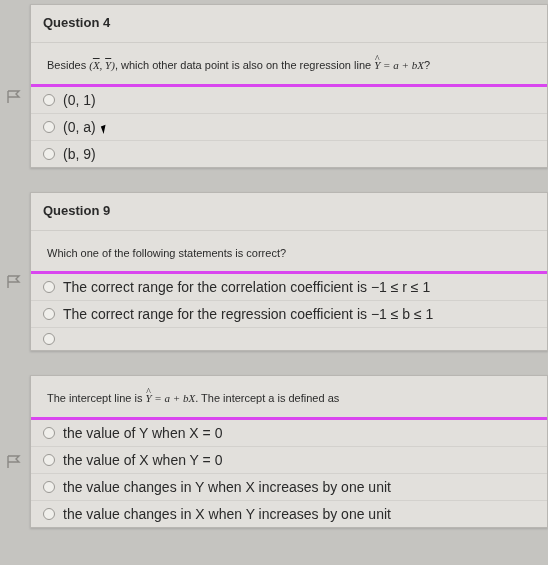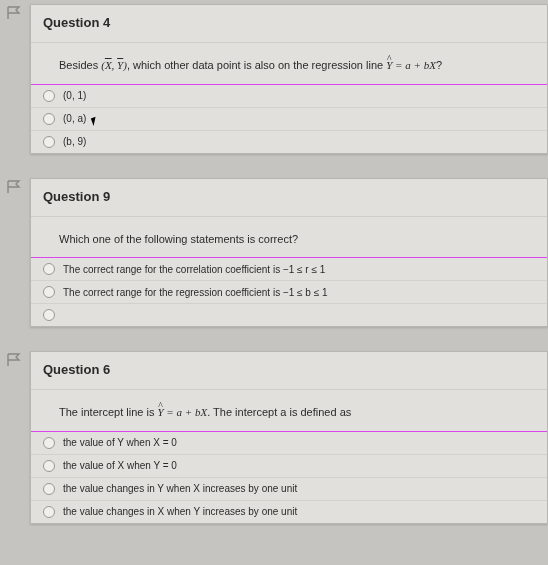--- a/index.html
+++ b/index.html
@@ -24,47 +24,47 @@
     flex-shrink: 0;
   }
   .flag-icon svg { display:block; }
   .q-header {
     font-weight: bold;
     font-size: 13px;
     padding: 10px 12px 12px 12px;
     border-bottom: 1px solid #cfcdc9;
   }
   .q-body {
-    padding: 14px 12px 10px 28px;
-    border-bottom: 1px solid #d946ef;
+    padding: 14px 12px 10px 16px;
+    border-bottom: 3px solid #d946ef;
     line-height: 1.5;
   }
   .options {
     padding: 0;
   }
   .opt {
     display: flex;
     align-items: center;
     padding: 5px 12px;
     border-top: 1px solid #d3d1cd;
-    font-size: 10px;
+    font-size: 14px;
   }
   .opt:first-child { border-top: none; }
   .radio {
     width: 10px;
     height: 10px;
     border: 1px solid #9a9894;
     border-radius: 50%;
     margin-right: 8px;
     flex-shrink: 0;
     background: #f0efeb;
   }
   .row {
     display:flex;
-    align-items:flex-start;
+    align-items:center;
   }
   .cursor {
     position: relative;
     display:inline-block;
     width:0;
   }
   .cursor::after{
     content:"";
     position:absolute;
     left:6px; top:-2px;
@@ -142,21 +142,20 @@
   </div>
 </div>
 
 <div class="row">
   <div class="flag-icon">
     <svg viewBox="0 0 18 14">
         <path d="M2 1 L2 13 M2 1 L13 1 L10 4 L13 7 L2 7" fill="none" stroke="#8a8884" stroke-width="1.4"></path>
       </svg>
   </div>
   <div class="q-block" style="flex:1; margin-left:0;">
-    <div class="q-header">Question 6</div>
     <div class="q-body">
       <span>The intercept line is </span><span class="math-ital"><span class="hat">Y</span> = a + bX</span><span>. The intercept a is defined as</span>
     </div>
     <div class="options">
       <div class="opt">
         <span class="radio"></span>
         <span>the value of Y when X = 0</span>
       </div>
       <div class="opt">
         <span class="radio"></span>

